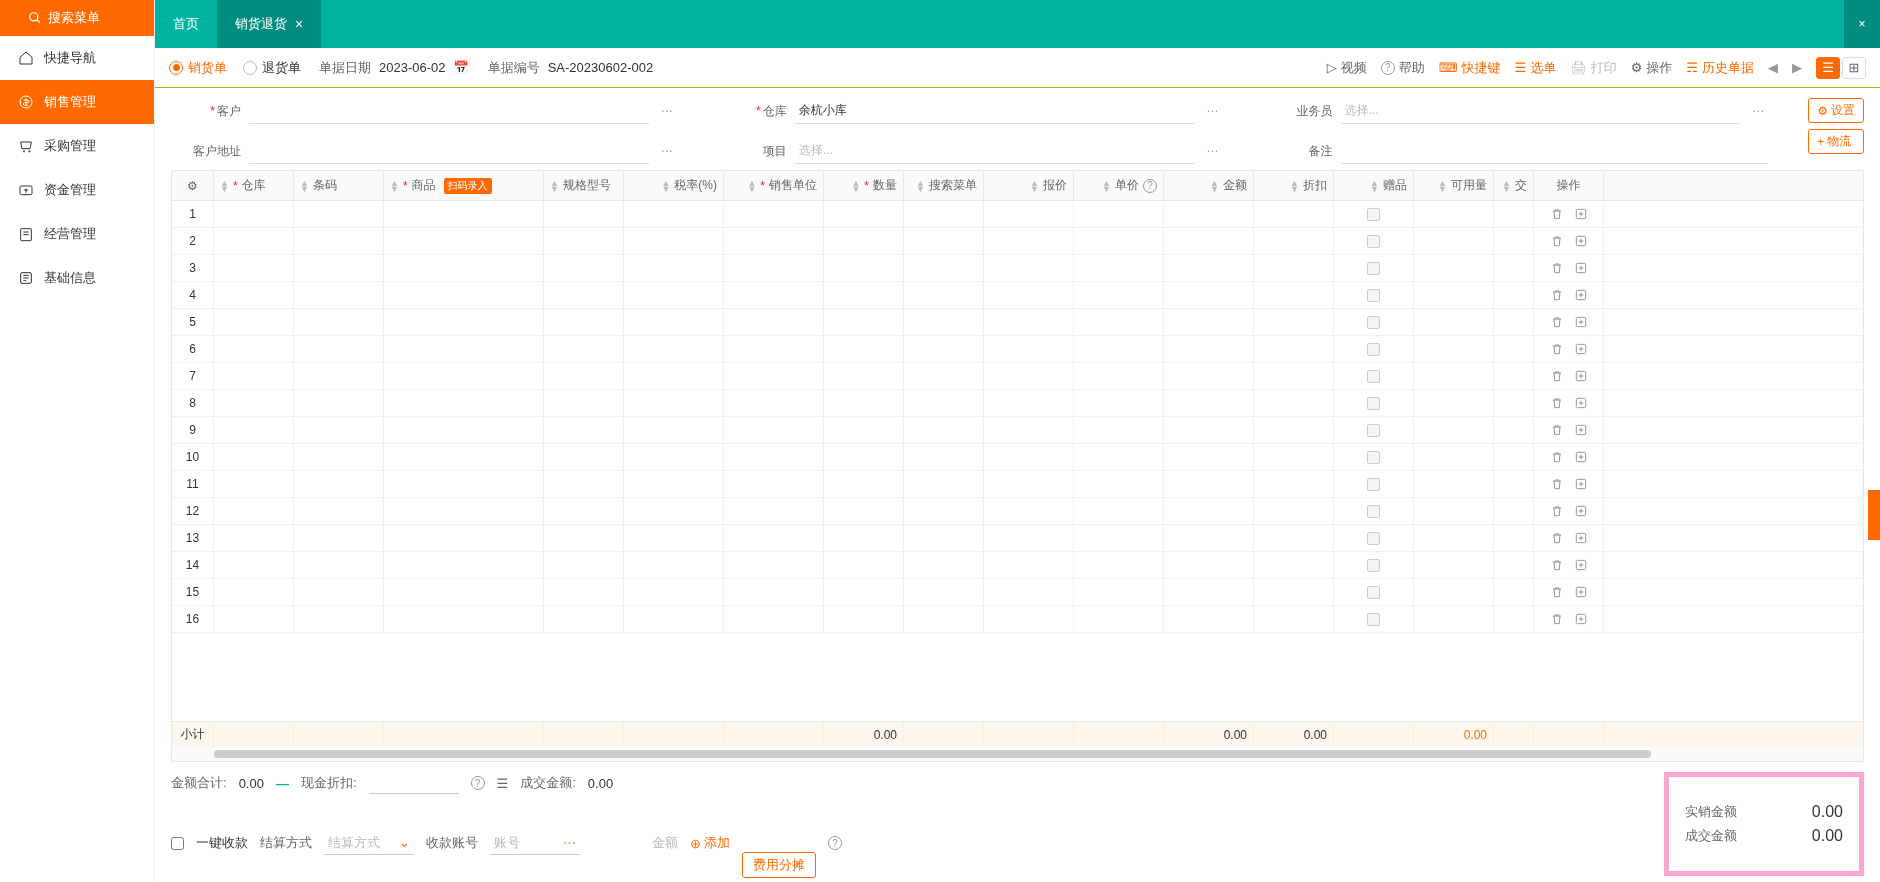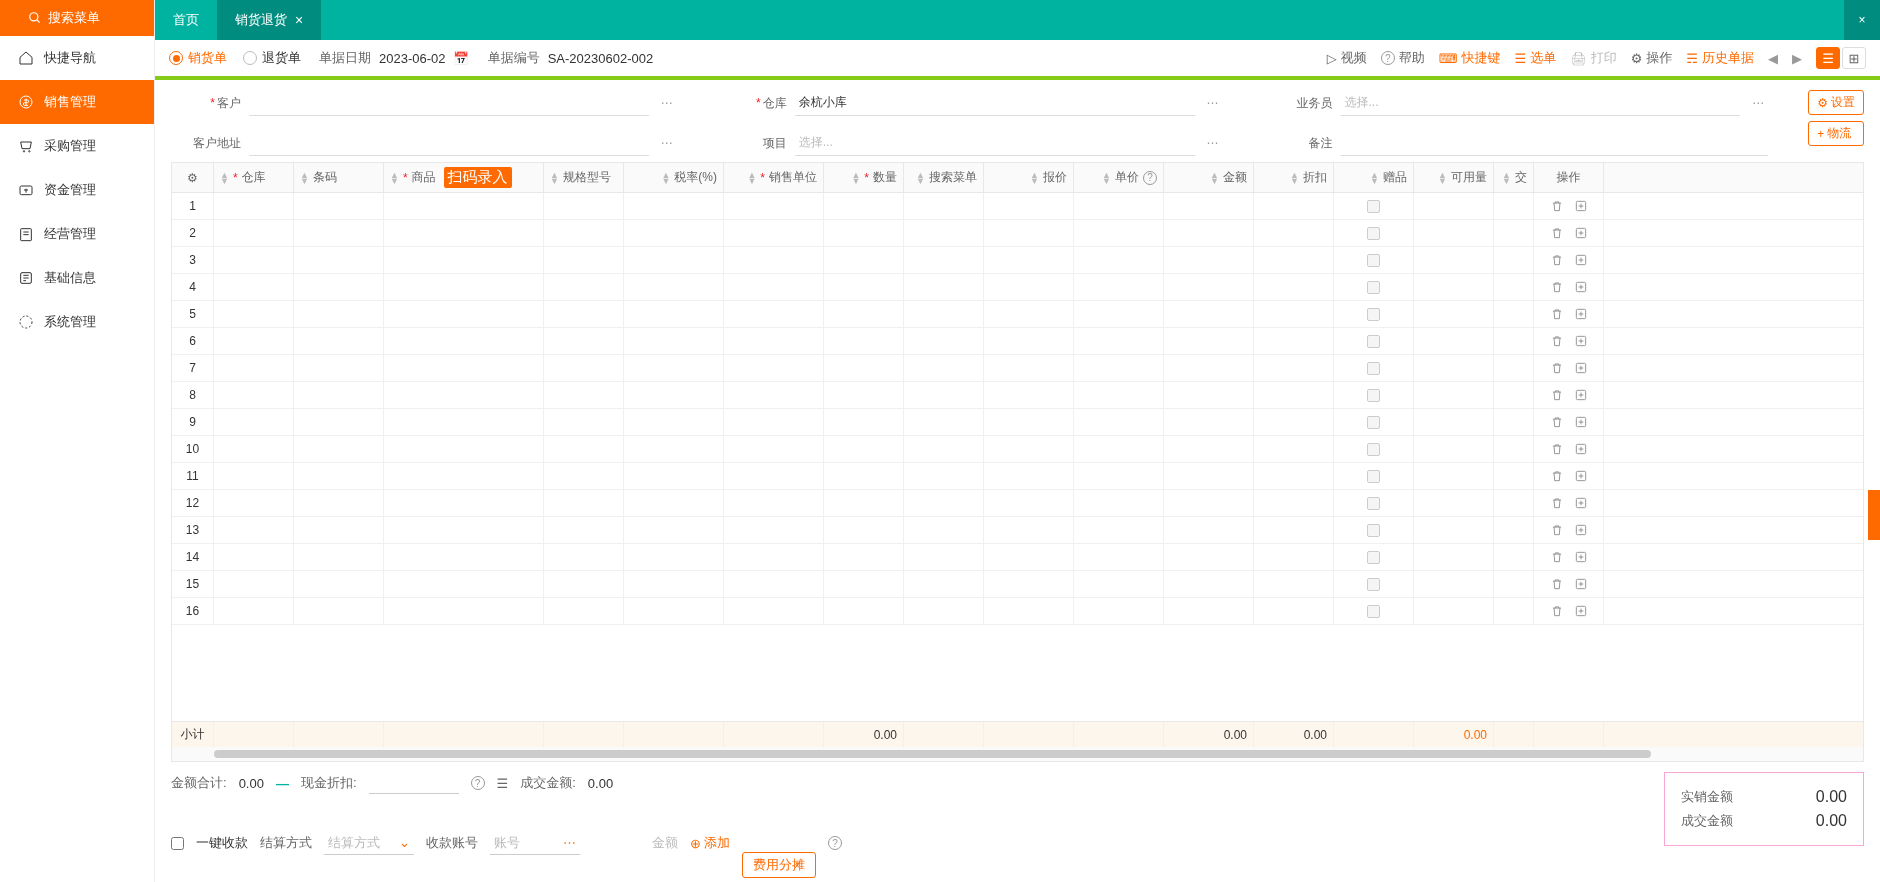--- a/index.html
+++ b/index.html
@@ -4,27 +4,27 @@
 <style>
 * { box-sizing: border-box; margin: 0; padding: 0; }
 body { font-family: "Microsoft YaHei", sans-serif; font-size: 12px; color: #333; background: #fff; overflow: hidden; }
 .app { display: flex; height: 882px; width: 1880px; }
 .sidebar { width: 155px; background: #fff; border-right: 1px solid #eee; }
 .search-menu { background: #ff6a00; color: #fff; height: 36px; display: flex; align-items: center; padding: 0 28px; gap: 6px; font-size: 13px; }
 .menu-item { height: 44px; display: flex; align-items: center; padding: 0 18px; gap: 10px; cursor: pointer; color: #333; font-size: 13px; }
 .menu-item.active { background: #ff6a00; color: #fff; }
 .menu-item svg { width: 16px; height: 16px; flex-shrink: 0; }
 .main { flex: 1; display: flex; flex-direction: column; }
-.tabs { height: 40px; background: #00b3a1; display: flex; align-items: stretch; }
+.tabs { height: 48px; background: #00b3a1; display: flex; align-items: stretch; }
 .tab { padding: 0 18px; display: flex; align-items: center; color: #fff; gap: 8px; cursor: pointer; font-size: 13px; }
 .tab.active { background: #008d7f; }
 .tab .close { font-size: 14px; }
 .tabs .spacer { flex: 1; }
 .tabs .closeall { width: 36px; background: #008d7f; display: flex; align-items: center; justify-content: center; color: #fff; cursor: pointer; }
-.toolbar { height: 40px; border-bottom: 4px solid #84cc16; display: flex; align-items: center; padding: 0 14px; gap: 18px; font-size: 13px; }
+.toolbar { height: 40px; border-bottom: 1px solid #84cc16; display: flex; align-items: center; padding: 0 14px; gap: 18px; font-size: 13px; }
 .radio-group { display: flex; gap: 16px; align-items: center; }
 .radio { display: flex; align-items: center; gap: 5px; cursor: pointer; }
 .radio .dot { width: 14px; height: 14px; border: 1px solid #bbb; border-radius: 50%; display: flex; align-items: center; justify-content: center; }
 .radio.selected .dot { border-color: #ff6a00; }
 .radio.selected .dot::after { content: ""; width: 7px; height: 7px; background: #ff6a00; border-radius: 50%; }
 .radio.selected { color: #ff6a00; }
 .kv { display: flex; align-items: center; gap: 8px; }
 .kv .lbl { color: #666; }
 .kv .val { color: #333; }
 .date-val { color: #ff6a00; font-weight: 500; }
@@ -46,21 +46,21 @@
 .side-btns { display: flex; flex-direction: column; gap: 6px; }
 .side-btn { border: 1px solid #ff6a00; color: #ff6a00; padding: 3px 8px; border-radius: 3px; cursor: pointer; display: flex; align-items: center; gap: 3px; font-size: 12px; }
 .grid-wrap { flex: 1; padding: 0 16px; overflow: hidden; display: flex; flex-direction: column; }
 .grid { border: 1px solid #e8e8e8; flex: 1; display: flex; flex-direction: column; overflow: hidden; }
 .grid-head { display: flex; background: #fafafa; border-bottom: 1px solid #e8e8e8; height: 30px; }
 .gh { border-right: 1px solid #e8e8e8; display: flex; align-items: center; justify-content: flex-end; padding: 0 6px; gap: 4px; color: #666; position: relative; }
 .gh.left { justify-content: flex-start; }
 .gh.center { justify-content: center; }
 .gh .req { color: #f5222d; }
 .sort-ic { color: #bbb; font-size: 9px; display: flex; flex-direction: column; line-height: 6px; }
-.scan-badge { background: #ff6a00; color: #fff; font-size: 15px; padding: 1px 4px; border-radius: 2px; margin-left: 4px; }
+.scan-badge { background: #ff6a00; color: #fff; font-size: 10px; padding: 1px 4px; border-radius: 2px; margin-left: 4px; }
 .grid-body { flex: 1; overflow-y: auto; }
 .grow { display: flex; height: 27px; border-bottom: 1px solid #f0f0f0; }
 .gc { border-right: 1px solid #f0f0f0; display: flex; align-items: center; justify-content: flex-end; padding: 0 6px; color: #333; }
 .gc.center { justify-content: center; }
 .gc .chk { width: 13px; height: 13px; border: 1px solid #ccc; border-radius: 2px; background: #f5f5f5; }
 .row-ops { display: flex; gap: 10px; color: #888; }
 .row-ops svg { width: 14px; height: 14px; cursor: pointer; }
 .subtotal { display: flex; height: 26px; background: #fdf6ec; border-top: 1px solid #e8e8e8; }
 .subtotal .gc { color: #333; }
 .subtotal .gc.orange { color: #ff6a00; font-weight: 500; }
@@ -71,21 +71,21 @@
 .frow { display: flex; align-items: center; gap: 12px; }
 .frow .lbl { color: #666; }
 .frow .val { color: #333; }
 .dash { color: #00b3a1; font-weight: bold; }
 .tri { color: #666; }
 .discount-input { width: 90px; border-bottom: 1px solid #ccc; height: 22px; }
 .q-icon { width: 14px; height: 14px; border: 1px solid #999; border-radius: 50%; display: inline-flex; align-items: center; justify-content: center; font-size: 10px; color: #999; }
 .select-ph { color: #bbb; border-bottom: 1px solid #ccc; min-width: 90px; padding: 2px 4px; display: inline-flex; align-items: center; justify-content: space-between; }
 .add-link { color: #ff6a00; display: flex; align-items: center; gap: 3px; cursor: pointer; }
 .expense-btn { border: 1px solid #ff6a00; color: #ff6a00; padding: 3px 10px; border-radius: 3px; cursor: pointer; margin-top: 44px; }
-.summary-box { border: 1px solid #f9a8d4; padding: 12px 16px; min-width: 200px; margin-left: 9px; }
+.summary-box { border: 5px solid #f9a8d4; padding: 23px 16px; min-width: 200px; margin-left: 9px; }
 .summary-box .srow { display: flex; justify-content: space-between; font-size: 13px; padding: 3px 0; color: #666; }
 .summary-box .srow .sv { color: #333; font-size: 16px; }
 .edge-tab { position: absolute; right: 0; top: 490px; width: 12px; height: 50px; background: #ff6a00; }
 
 .c-gear{width:42px}.c-wh{width:80px}.c-bc{width:90px}.c-prod{width:160px}.c-spec{width:80px}.c-tax{width:100px}.c-unit{width:100px}.c-qty{width:80px}.c-pqty{width:80px}.c-quote{width:90px}.c-price{width:90px}.c-amt{width:90px}.c-disc{width:80px}.c-gift{width:80px}.c-avail{width:80px}.c-del{width:40px}.c-ops{width:70px}
 </style>
 </head>
 <body>
 
 <div class="app">
@@ -135,26 +135,20 @@
       </div>
     <div class="menu-item">
         <svg viewBox="0 0 24 24" fill="none" stroke="currentColor" stroke-width="1.5">
           <rect x="4" y="4" width="16" height="16" rx="2"></rect>
           <line x1="8" y1="8" x2="16" y2="8"></line>
           <line x1="8" y1="12" x2="16" y2="12"></line>
           <line x1="8" y1="16" x2="12" y2="16"></line>
         </svg>
         <span>基础信息</span>
       </div>
-    <div class="menu-item">
-        <svg viewBox="0 0 24 24" fill="none" stroke="currentColor" stroke-width="1.5">
-          <circle cx="12" cy="12" r="9" stroke-dasharray="3 3"></circle>
-        </svg>
-        <span>系统管理</span>
-      </div>
   </div>
 
   <div class="main">
     <div class="tabs">
       <div class="tab">
           <span>首页</span>
         </div>
       <div class="tab active">
           <span>销货退货</span>
           <span class="close">×</span>

